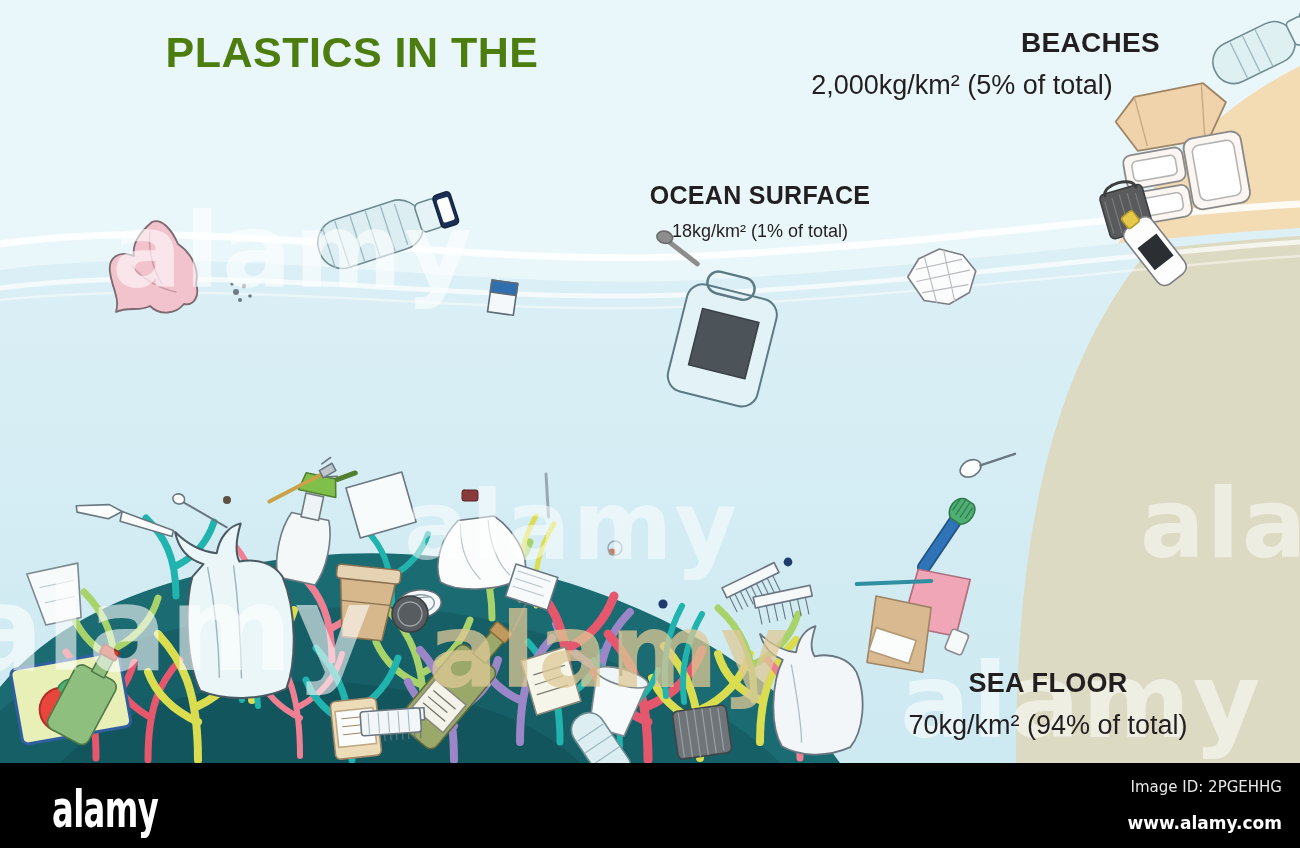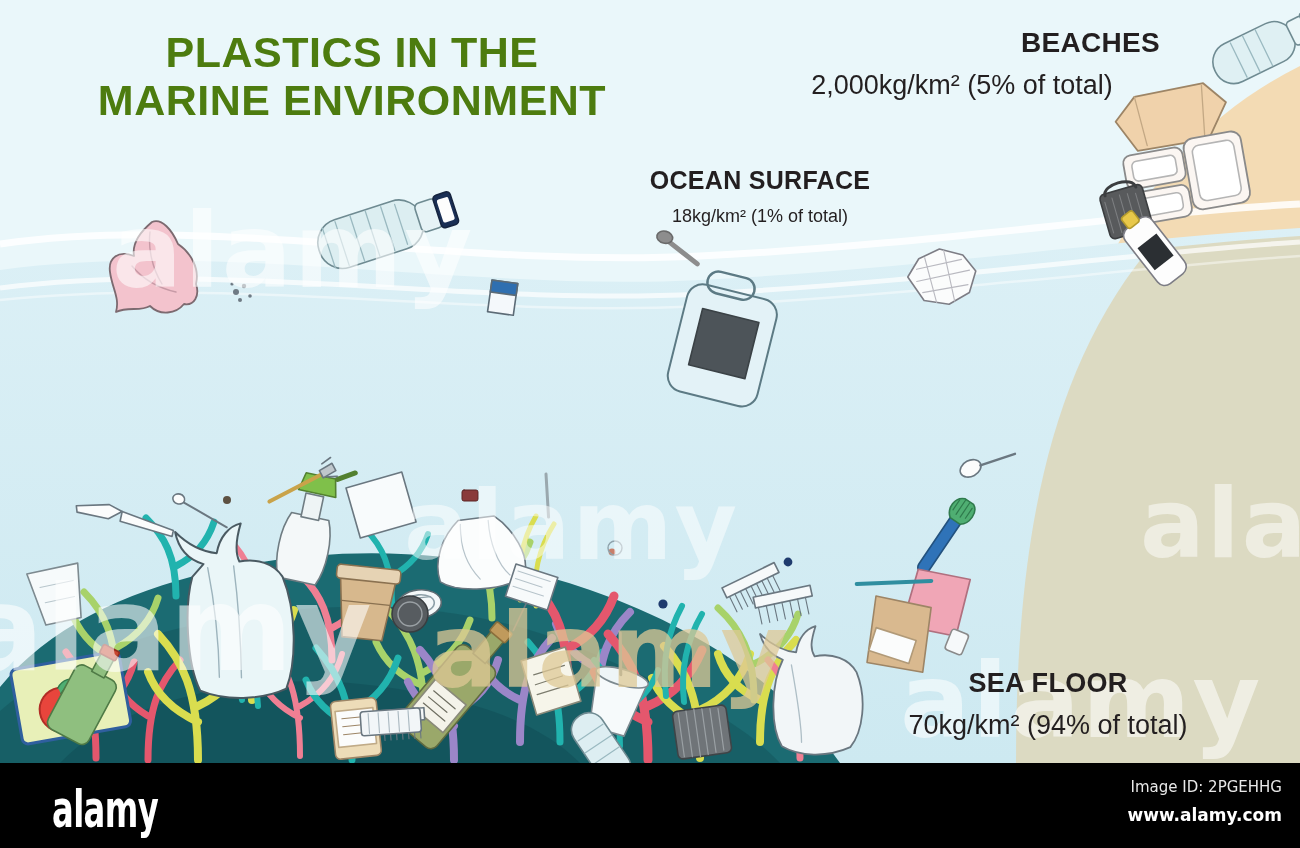--- a/index.html
+++ b/index.html
@@ -21,21 +21,21 @@
 
   #label-title{position:absolute;left:92px;top:28px;width:520px;text-align:center;
     color:#4d7c0f;font-weight:bold;font-size:43px;line-height:1.12;letter-spacing:.5px;}
   #label-title .l2{display:block;}
 
   #label-beaches{left:764px;top:27px;width:396px;}
   #label-beaches .t{font-size:28px;text-align:right;}
   #label-beaches .v{font-size:27px;}
 
   #label-surface{left:577px;top:166px;width:366px;}
-  #label-surface .t{font-size:25px;}
+  #label-surface .t{font-size:25px;margin-top:15px;}
   #label-surface .v{font-size:18px;}
 
   #label-seafloor{left:862px;top:668px;width:372px;}
   #label-seafloor .t{font-size:27px;}
   #label-seafloor .v{font-size:27px;}
 
   
   .wm{position:absolute;color:rgba(255,255,255,.58);font-weight:bold;
       font-family:"DejaVu Sans",sans-serif;pointer-events:none;user-select:none;}
   #wm1{left:112px;top:190px;font-size:104px;letter-spacing:2px;}
@@ -44,21 +44,21 @@
   #wm4{left:1140px;top:468px;font-size:96px;letter-spacing:2px;color:rgba(255,255,255,.5);}
   #wm5{left:428px;top:590px;font-size:104px;letter-spacing:2px;color:rgba(222,200,150,.75);}
   #wm6{left:900px;top:640px;font-size:104px;letter-spacing:2px;color:rgba(255,255,255,.55);}
 
   
   #footer{position:absolute;left:0;top:763px;width:1300px;height:85px;background:#000;}
   #alamy-logo{position:absolute;left:52px;top:16px;color:#fff;font-size:52px;font-weight:bold;
      font-family:"DejaVu Sans",sans-serif;letter-spacing:-1px;transform:scaleX(.62);transform-origin:left top;}
   #footer-right{position:absolute;right:18px;top:15px;text-align:right;color:#fff;}
   #img-id{font-size:15px;color:#e8e8e8;font-family:"DejaVu Sans",sans-serif;}
-  #site{font-size:17px;font-weight:bold;margin-top:9px;font-family:"DejaVu Sans",sans-serif;}
+  #site{font-size:17px;font-weight:bold;margin-top:17px;font-family:"DejaVu Sans",sans-serif;}
 </style>
 </head>
 <body>
 
 <div id="stage">
 
   <div id="art">
     <svg id="artsvg" viewBox="0 0 1300 763" xmlns="http://www.w3.org/2000/svg">
       <defs>
         <clipPath id="frame">
@@ -424,21 +424,20 @@
 
     <div class="wm" id="wm1">alamy</div>
     <div class="wm" id="wm2">alamy</div>
     <div class="wm" id="wm3">alamy</div>
     <div class="wm" id="wm4">alamy</div>
     <div class="wm" id="wm5">alamy</div>
     <div class="wm" id="wm6">alamy</div>
 
     <div id="label-title">
       <span class="l1">PLASTICS IN THE</span>
-      <span class="l2">MARINE ENVIRONMENT</span>
     </div>
 
     <div class="lbl" id="label-beaches">
       <div class="t">BEACHES</div>
       <div class="v">2,000kg/km² (5% of total)</div>
     </div>
 
     <div class="lbl" id="label-surface">
       <div class="t">OCEAN SURFACE</div>
       <div class="v">18kg/km² (1% of total)</div>

